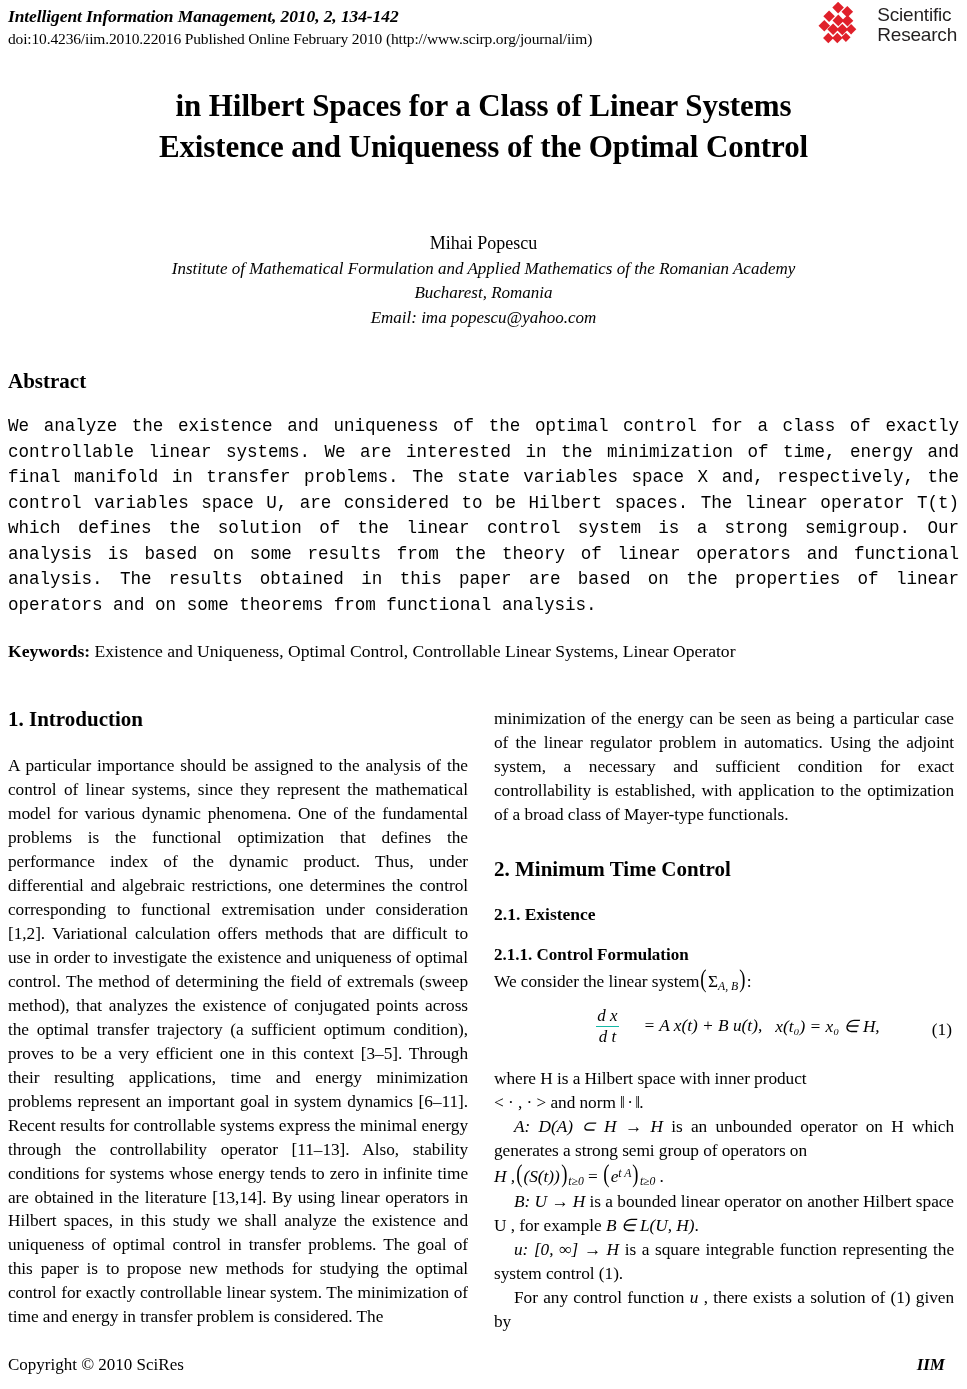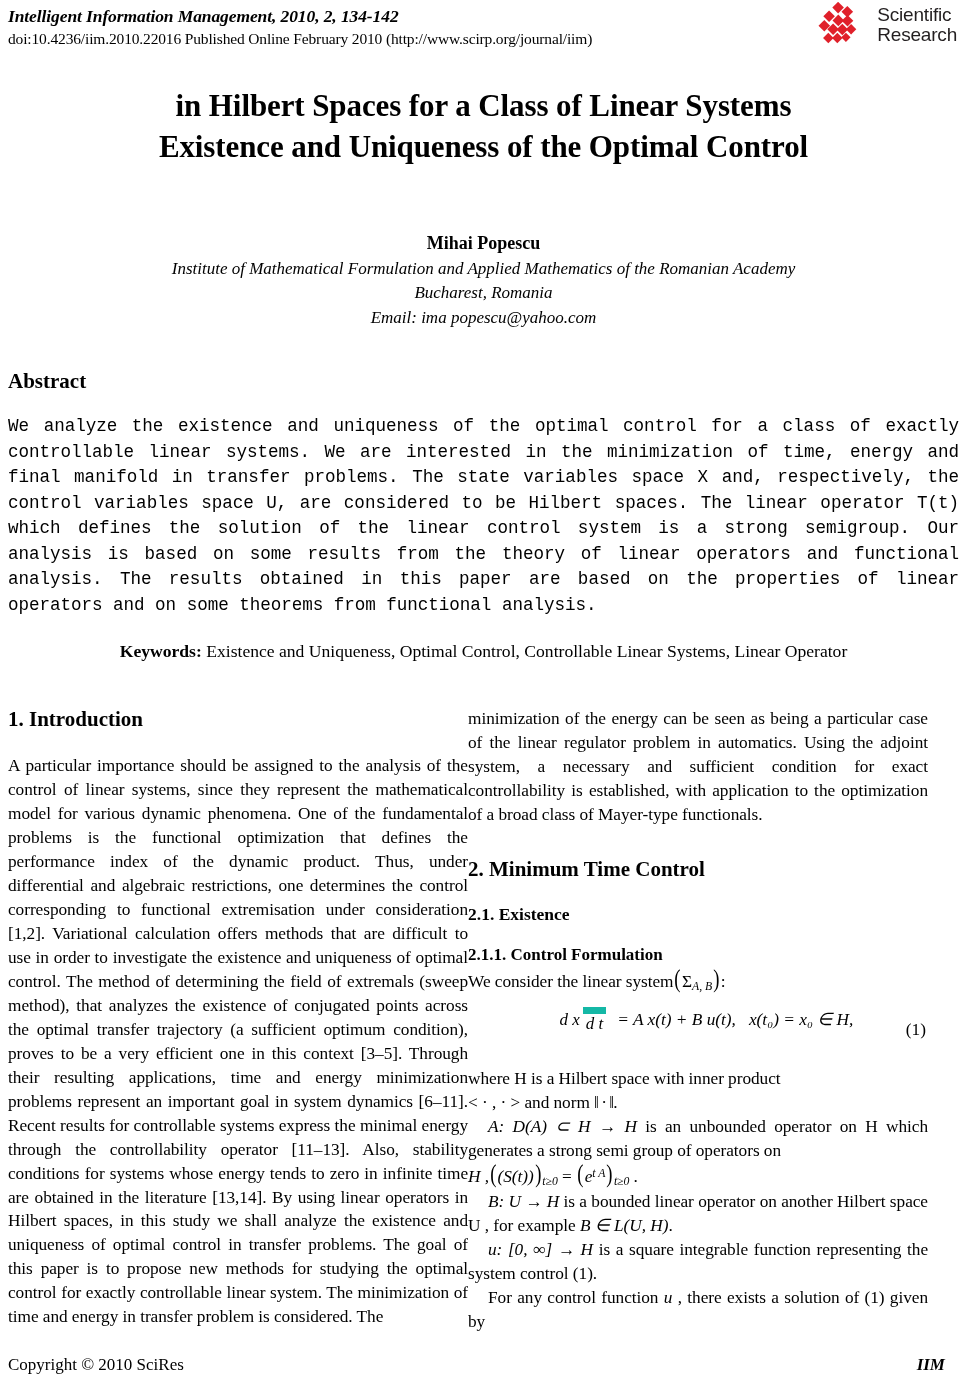--- a/index.html
+++ b/index.html
@@ -80,21 +80,21 @@
   }
   .title .tline { display: block; }
 
   
   .authors {
     text-align: center;
     margin-top: 62px;
   }
   .author-name {
     font-size: 18px;
-    font-weight: bold;
+    font-weight: normal;
     line-height: 1.5;
   }
   .affil {
     font-size: 17px;
     font-style: italic;
     line-height: 1.45;
   }
   .email-line {
     font-size: 17px;
     font-style: italic;
@@ -114,28 +114,28 @@
     line-height: 1.455;
     text-align: justify;
     text-justify: inter-word;
     letter-spacing: -0.05px;
     font-family: Liberation Mono, monospace;
   }
   .keywords {
     margin-top: 20px;
     font-size: 17.6px;
     line-height: 1.45;
-    text-align: center;
   }
   .keywords b { font-weight: bold; }
 
   
   .columns {
     margin-top: 43px;
     display: flex;
+    gap: 26px;
   }
   .col { width: 460px; }
   .h1 {
     font-size: 21px;
     font-weight: bold;
     line-height: 1.2;
     margin: 0 0 22px 0;
   }
   .h1.spaced-top { margin-top: 30px; }
   .h2 {
@@ -174,29 +174,29 @@
   }
   .eqrow {
     display: flex;
     align-items: center;
     justify-content: center;
     gap: 3px;
     padding-left: 6px;
   }
   .frac {
     display: inline-flex;
-    flex-direction: row;
+    flex-direction: column;
     align-items: center;
     vertical-align: middle;
     line-height: 1.05;
     font-size: 0.98em;
-    margin: 0 8px;
+    margin: 0 20px;
   }
   .frac .num { padding: 0 3px 1px 3px; }
-  .frac .den { padding: 1px 3px 0 3px; border-top: 7px solid #14b8a6; }
+  .frac .den { padding: 1px 3px 0 3px; border-top: 1px solid #14b8a6; }
   .eqnum {
     position: absolute;
     right: 2px;
     top: 50%;
     transform: translateY(-50%);
     font-style: normal;
   }
   .bigparen {
     font-size: 1.5em;
     line-height: 0.85;

